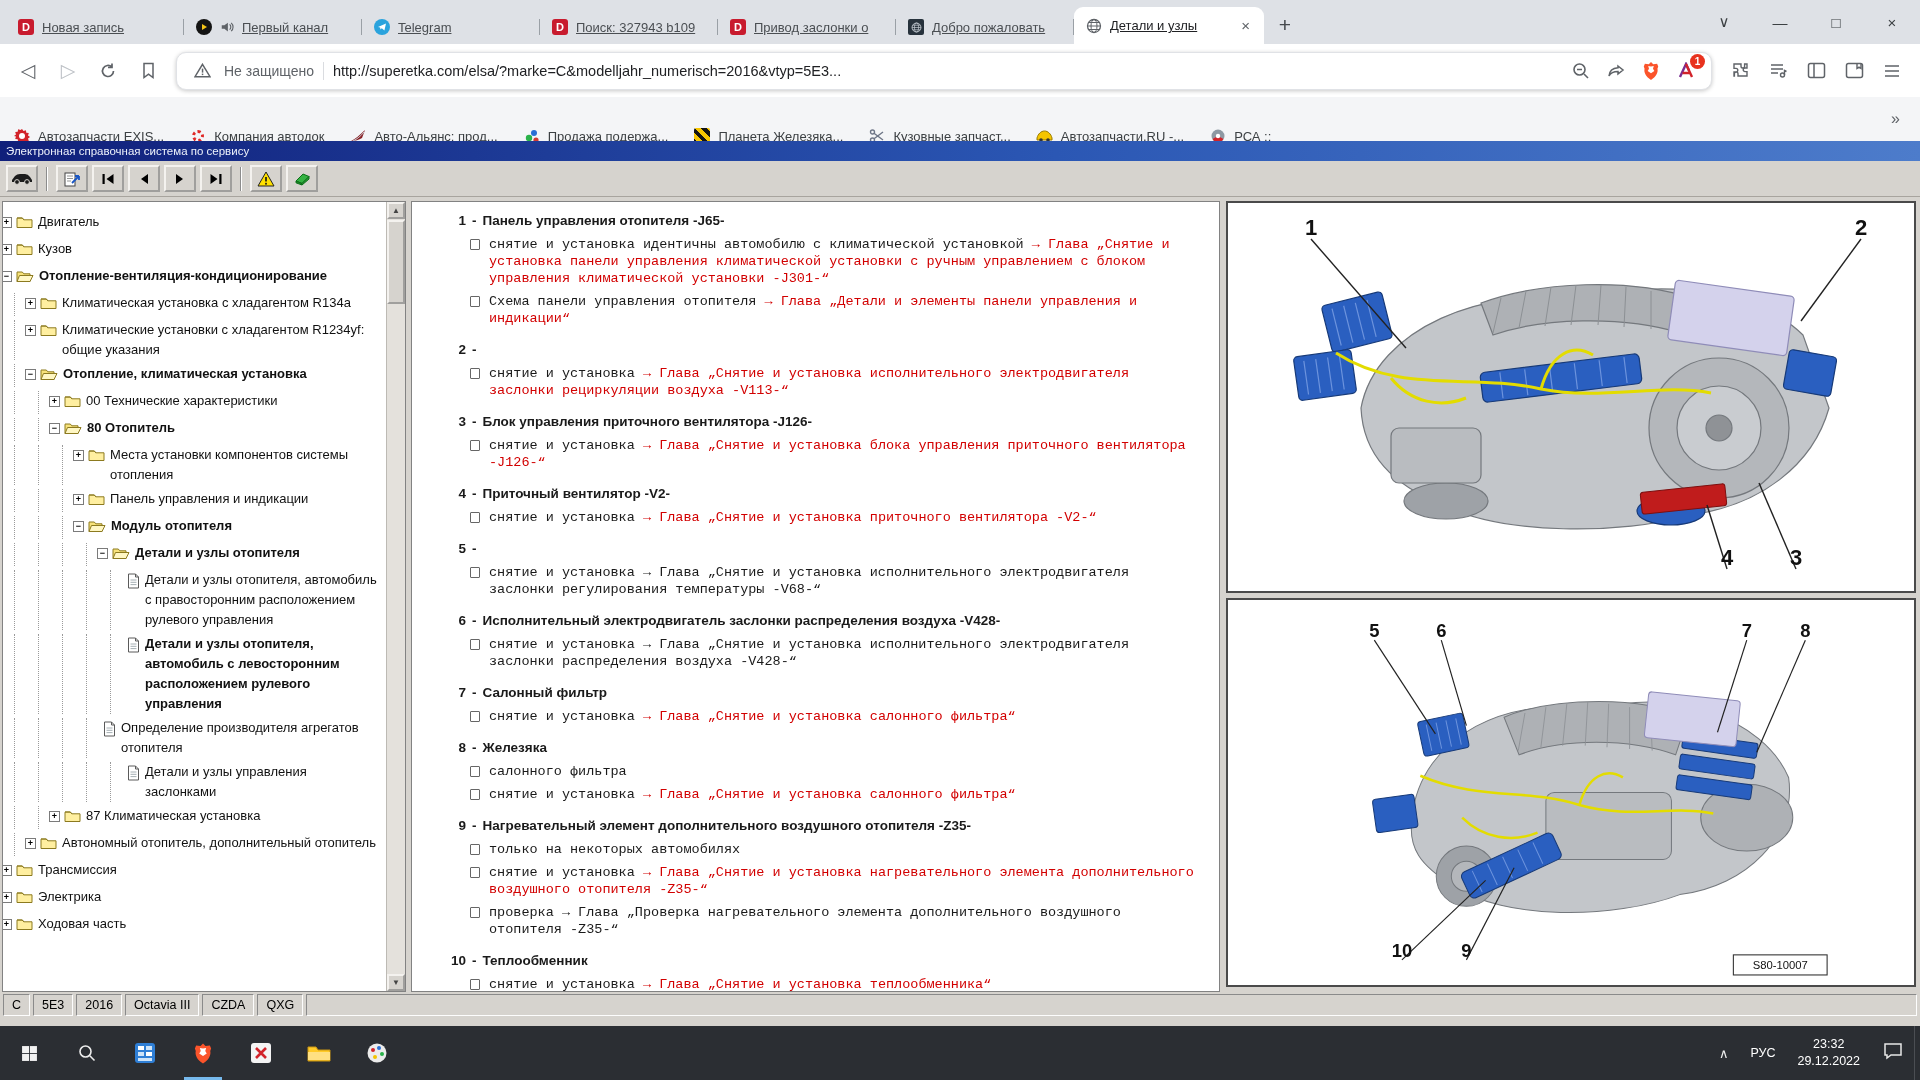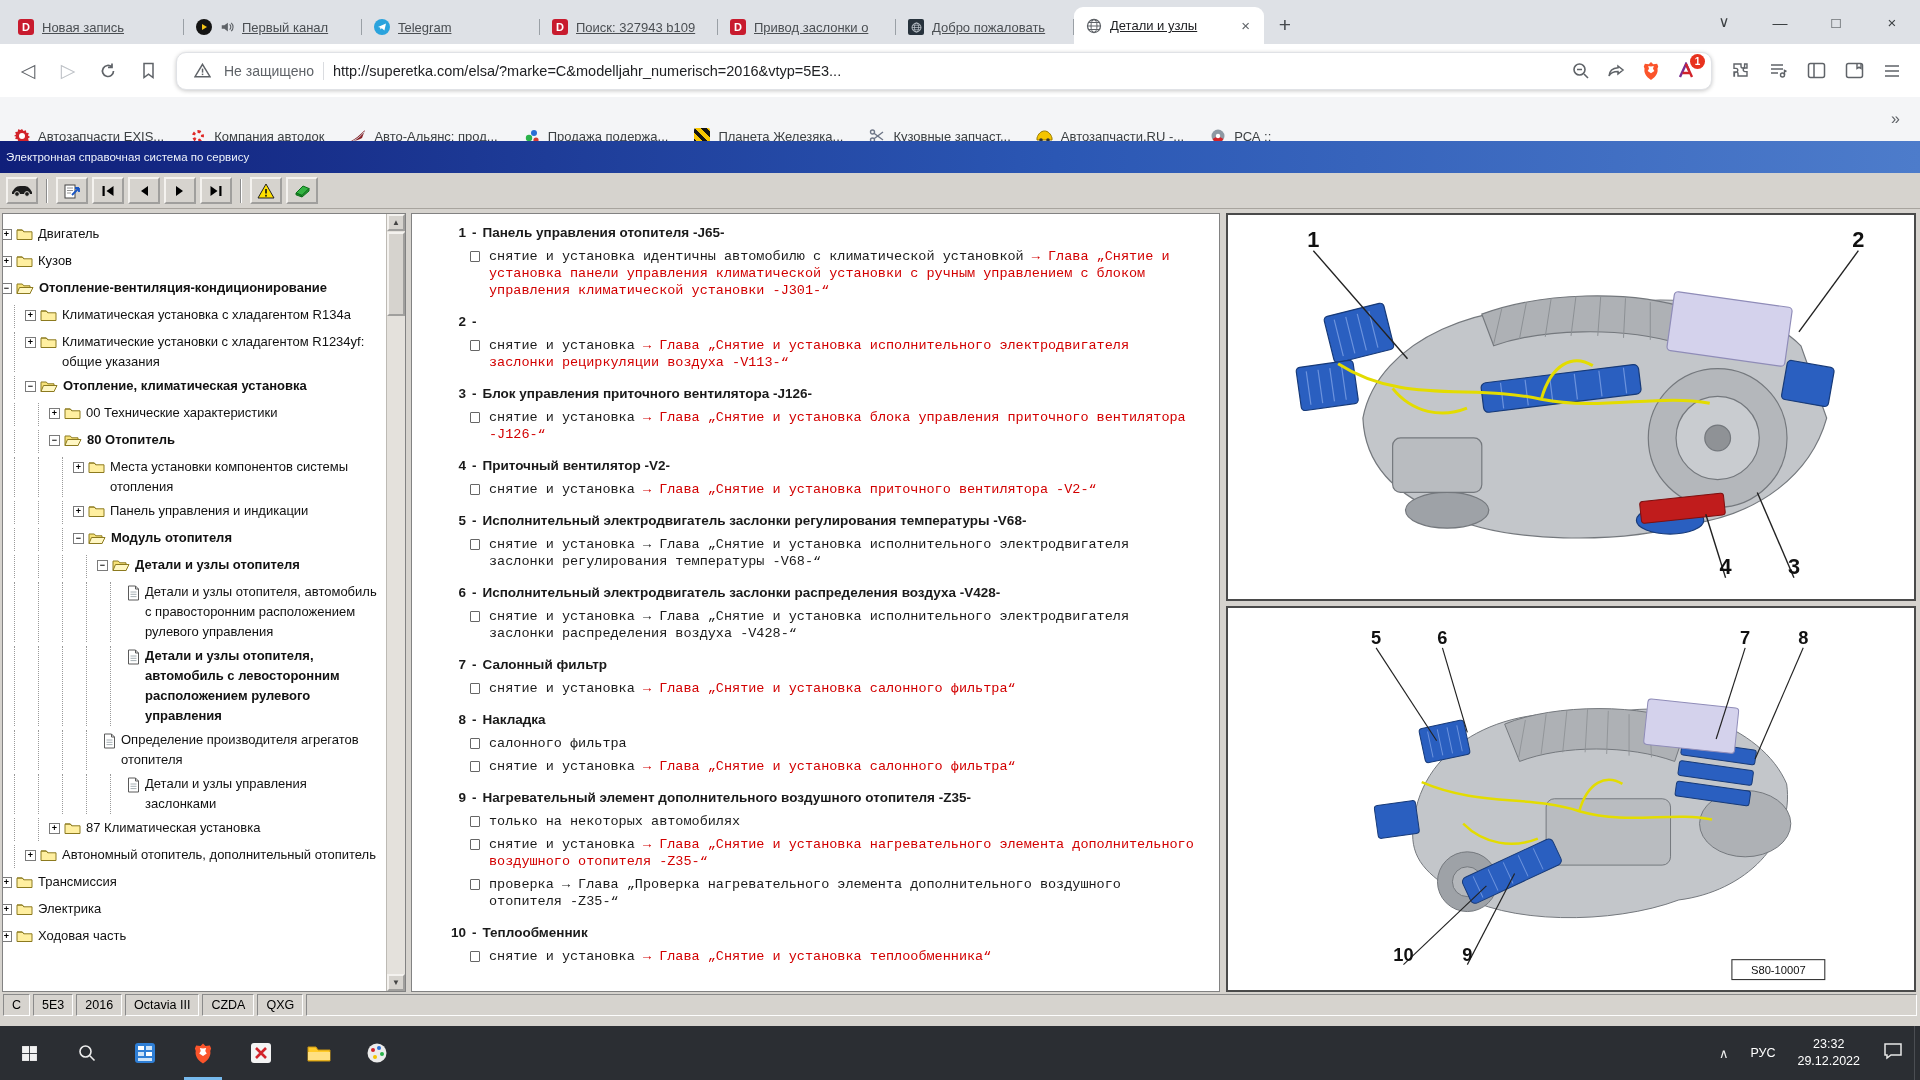--- a/index.html
+++ b/index.html
@@ -36,21 +36,21 @@
     width:15px;height:15px;border-radius:50%;display:flex;align-items:center;justify-content:center;}
   .tb-right{display:flex;align-items:center;gap:2px;}
 
   
   .bookmarks{height:44px;background:#f4f5f7;display:flex;align-items:center;padding:0 14px;flex:none;}
   .bm{display:flex;align-items:center;gap:8px;font-size:13px;color:#3c4043;margin-right:26px;white-space:nowrap;margin-top:34px;}
   .fav{width:16px;height:16px;flex:none;display:flex;align-items:center;justify-content:center;}
   .bm-overflow{margin-left:auto;color:#5f6368;font-size:16px;padding-right:6px;}
 
   
-  .elsa-title{height:32px;background:linear-gradient(90deg,#101f7a,#2b57b4 55%,#4d7ccb);
+  .elsa-title{height:20px;background:linear-gradient(90deg,#101f7a,#2b57b4 55%,#4d7ccb);
     color:#eef2fb;font-size:11.5px;display:flex;align-items:center;padding-left:6px;flex:none;}
   .elsa-toolbar{height:36px;background:#d6d3ce;display:flex;align-items:center;padding:0 6px;gap:4px;
     border-bottom:1px solid #a8a49e;flex:none;}
   .ebtn{width:32px;height:27px;background:#d6d3ce;border:2px outset #f4f2ef;
     display:flex;align-items:center;justify-content:center;flex:none;}
   .esep{width:2px;height:24px;border-left:1px solid #8c8c8c;border-right:1px solid #fff;margin:0 4px;flex:none;}
 
   .elsa-body{flex:1;display:flex;padding:4px 4px 0 2px;min-height:0;}
 
   
@@ -703,20 +703,24 @@
         <div class="citem">
           <div class="chead">
             <span class="cnum">1</span>
             <span class="cdash">-</span>
             <span>Панель управления отопителя -J65-</span>
           </div>
           <div class="cbul">
             <span class="bulico"></span>
             <span><span>снятие и установка идентичны автомобилю с климатической установкой </span><span class="red">→ Глава „Снятие и установка панели управления климатической установки с ручным управлением с блоком управления климатической установки -J301-“</span></span>
           </div>
+          <div class="cbul">
+            <span class="bulico"></span>
+            <span><span>Схема панели управления отопителя </span><span class="red">→ Глава „Детали и элементы панели управления и индикации“</span></span>
+          </div>
         </div>
         <div class="citem">
           <div class="chead">
             <span class="cnum">2</span>
             <span class="cdash">-</span>
           </div>
           <div class="cbul">
             <span class="bulico"></span>
             <span><span>снятие и установка </span><span class="red">→ Глава „Снятие и установка исполнительного электродвигателя заслонки рециркуляции воздуха -V113-“</span></span>
           </div>
@@ -740,21 +744,20 @@
           </div>
           <div class="cbul">
             <span class="bulico"></span>
             <span><span>снятие и установка </span><span class="red">→ Глава „Снятие и установка приточного вентилятора -V2-“</span></span>
           </div>
         </div>
         <div class="citem">
           <div class="chead">
             <span class="cnum">5</span>
             <span class="cdash">-</span>
-            <span>Исполнительный электродвигатель заслонки регулирования температуры -V68-</span>
           </div>
           <div class="cbul">
             <span class="bulico"></span>
             <span><span>снятие и установка → Глава „Снятие и установка исполнительного электродвигателя заслонки регулирования температуры -V68-“</span></span>
           </div>
         </div>
         <div class="citem">
           <div class="chead">
             <span class="cnum">6</span>
             <span class="cdash">-</span>
@@ -773,21 +776,21 @@
           </div>
           <div class="cbul">
             <span class="bulico"></span>
             <span><span>снятие и установка </span><span class="red">→ Глава „Снятие и установка салонного фильтра“</span></span>
           </div>
         </div>
         <div class="citem">
           <div class="chead">
             <span class="cnum">8</span>
             <span class="cdash">-</span>
-            <span>Накладка</span>
+            <span>Железяка</span>
           </div>
           <div class="cbul">
             <span class="bulico"></span>
             <span><span>салонного фильтра</span></span>
           </div>
           <div class="cbul">
             <span class="bulico"></span>
             <span><span>снятие и установка </span><span class="red">→ Глава „Снятие и установка салонного фильтра“</span></span>
           </div>
         </div>

